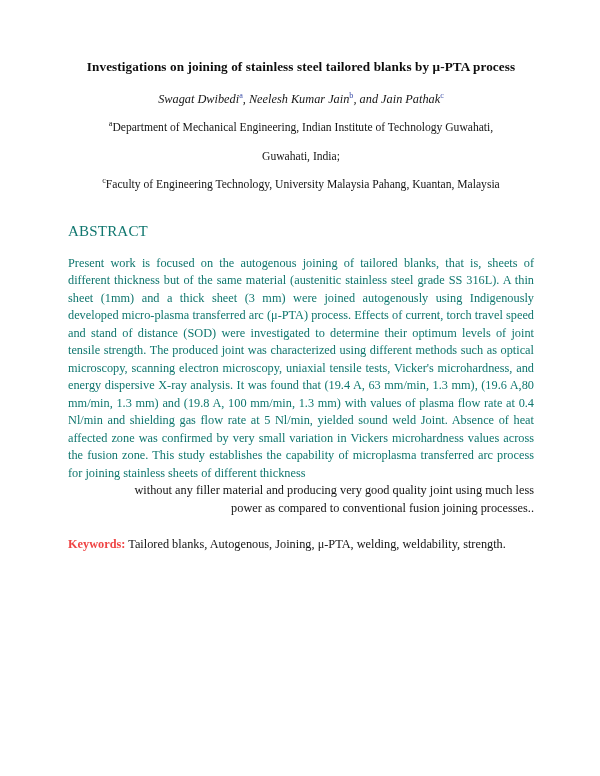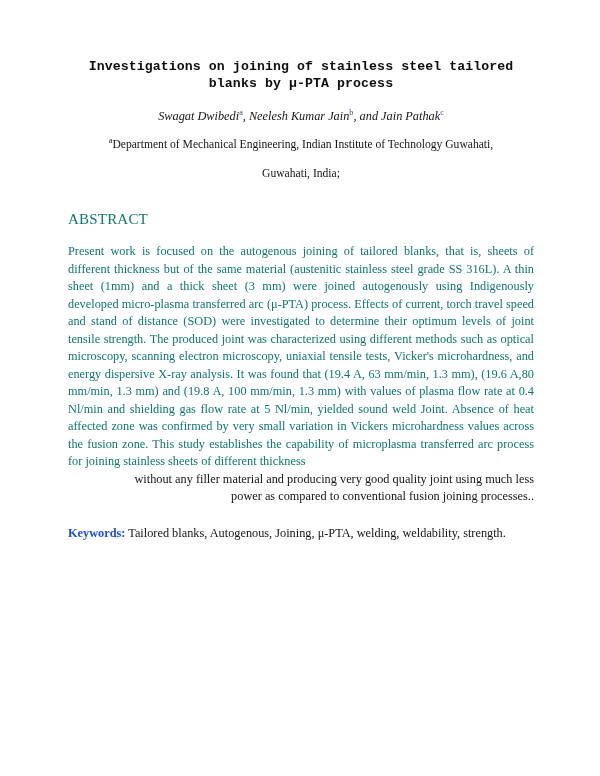--- a/index.html
+++ b/index.html
@@ -17,21 +17,21 @@
     color: #111111;
   }
   .content {
     position: absolute;
     left: 68px;
     top: 58px;
     width: 466px;
   }
 
   .title {
-    font-family: Liberation Mono, monospace;
+    font-family: Liberation Serif, serif;
     font-weight: bold;
     font-size: 13.2px;
     line-height: 17px;
     text-align: center;
     letter-spacing: 0.1px;
     margin: 0 0 16px 0;
     color: #0d0d0d;
   }
 
   .authors {
@@ -92,41 +92,44 @@
 
   .keywords {
     font-size: 12.3px;
     line-height: 17.5px;
     margin: 19px 0 0 0;
     text-align: left;
     color: #141414;
   }
   .keywords .kw-label {
     font-weight: bold;
-    color: #1d4ed8;
+    color: #ef4444;
   }
 </style>
 </head>
 <body>
 
 <div class="page">
   <div class="content">
 
     <h1 class="title">Investigations on joining of stainless steel tailored blanks by μ-PTA process</h1>
 
     <p class="authors">
       <span>Swagat Dwibedi</span><sup>a</sup><span>, </span><span>Neelesh Kumar Jain</span><sup>b</sup><span>, and </span><span>Jain Pathak</span><sup>c</sup>
     </p>
 
     <p class="affil">
       <sup>a</sup><span>Department of Mechanical Engineering, Indian Institute of Technology Guwahati,</span>
     </p>
     <p class="affil">
       <sup></sup><span>Guwahati, India;</span>
     </p>
+    <p class="affil">
+      <sup>c</sup><span>Faculty of Engineering Technology, University Malaysia Pahang, Kuantan, Malaysia</span>
+    </p>
 
     <h2 class="section-head">ABSTRACT</h2>
 
     <p class="abstract">Present work is focused on the autogenous joining of tailored blanks, that is, sheets of different thickness but of the same material (austenitic stainless steel grade SS 316L). A thin sheet (1mm) and a thick sheet (3 mm) were joined autogenously using Indigenously developed micro-plasma transferred arc (μ-PTA) process. Effects of current, torch travel speed and stand of distance (SOD) were investigated to determine their optimum levels of joint tensile strength. The produced joint was characterized using different methods such as optical microscopy, scanning electron microscopy, uniaxial tensile tests, Vicker's microhardness, and energy dispersive X-ray analysis. It was found that (19.4 A, 63 mm/min, 1.3 mm), (19.6 A,80 mm/min, 1.3 mm) and (19.8 A, 100 mm/min, 1.3 mm) with values of plasma flow rate at 0.4 Nl/min and shielding gas flow rate at 5 Nl/min, yielded sound weld Joint. Absence of heat affected zone was confirmed by very small variation in Vickers microhardness values across the fusion zone. This study establishes the capability of microplasma transferred arc process for joining stainless sheets of different thickness</p>
 
     <p class="abstract-tail">without any filler material and producing very good quality joint using much less</p>
 
     <p class="abstract-tail">power as compared to conventional fusion joining processes..</p>
 
     <p class="keywords">

